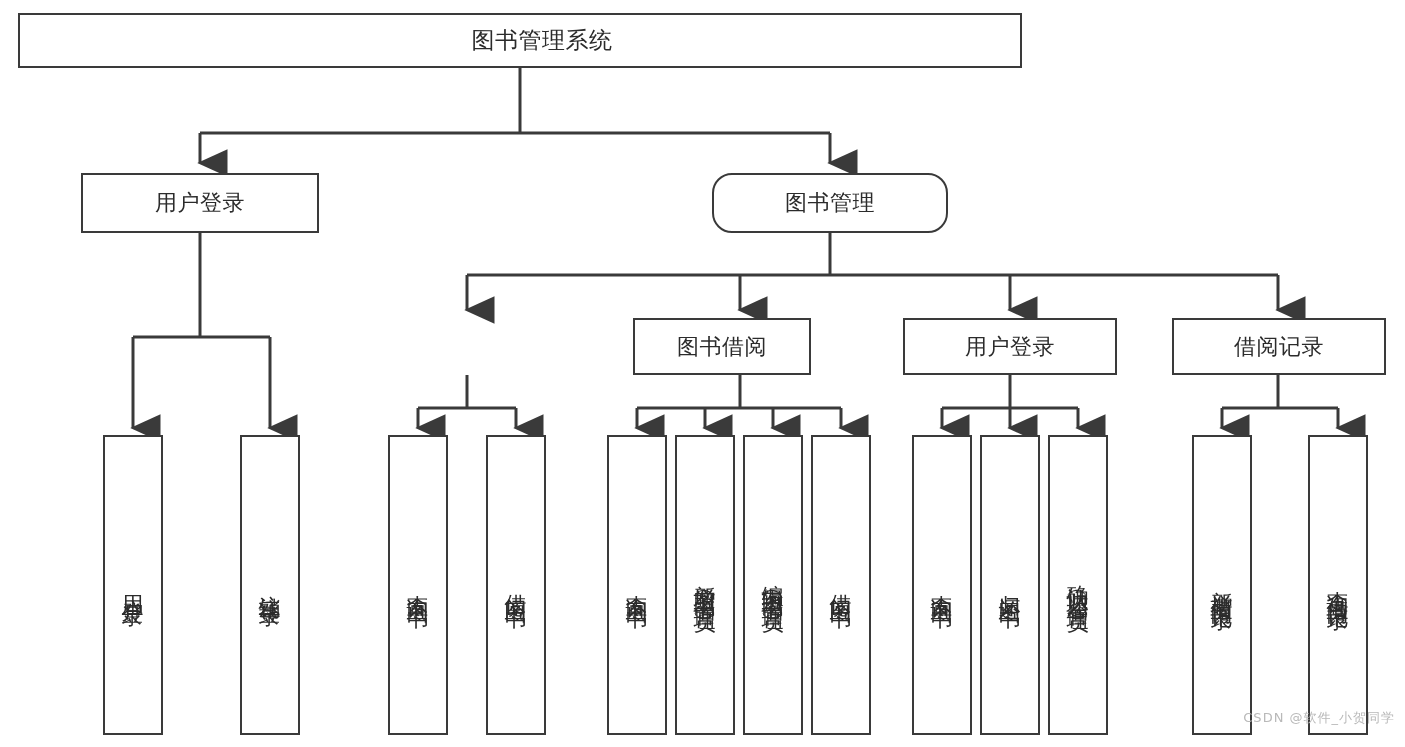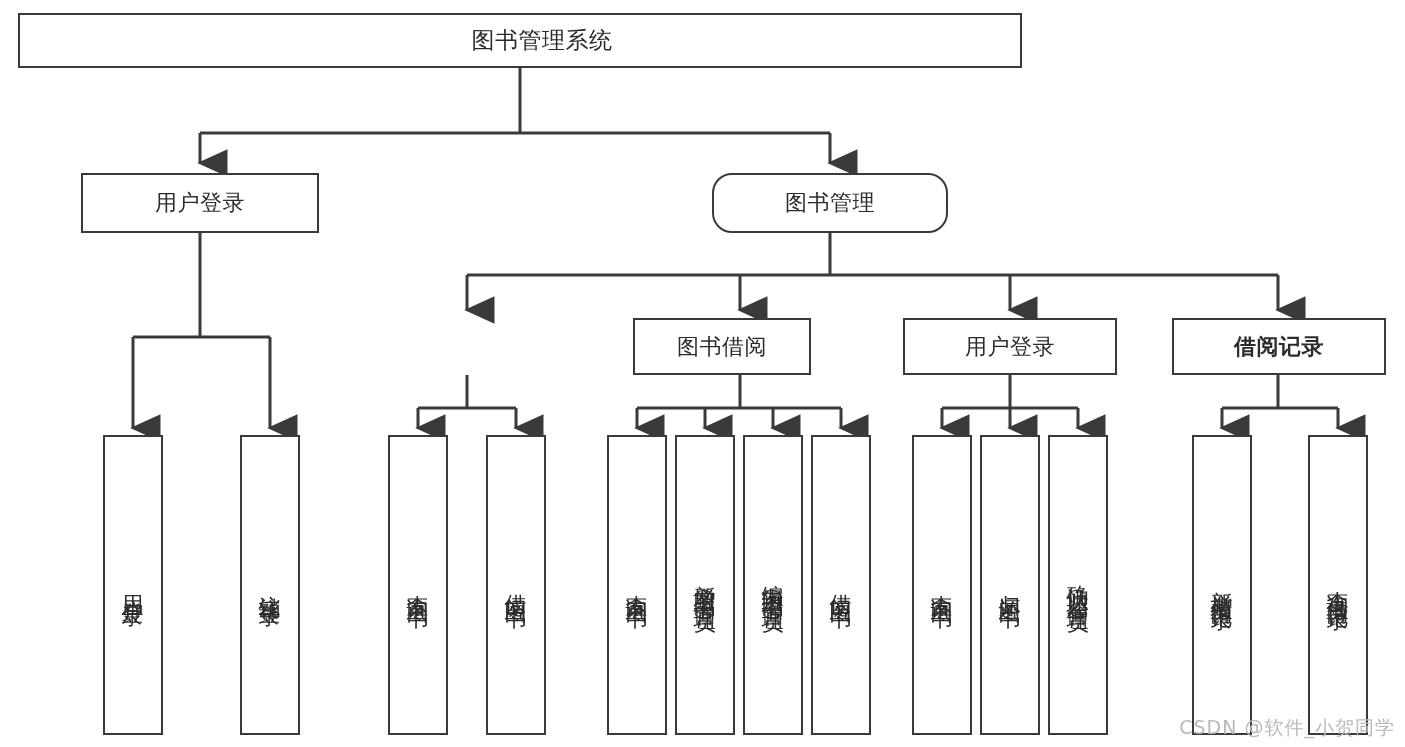--- a/index.html
+++ b/index.html
@@ -42,22 +42,22 @@
     writing-mode:vertical-rl;
     text-orientation:upright;
     font-size:22px;
     letter-spacing:4px;
     padding:6px 0;
     line-height:1.05;
   }
   .watermark{
     position:absolute;
     right:10px;
-    bottom:6px;
-    font-size:19px;
+    bottom:20px;
+    font-size:13px;
     color:#b9b9b9;
     letter-spacing:1px;
     white-space:nowrap;
     user-select:none;
   }
 </style>
 </head>
 <body>
 
 <div id="canvas">
@@ -113,21 +113,21 @@
     </g>
   </svg>
 
   <div class="node root" style="left:18px; top:13px; width:1004px; height:55px;">图书管理系统</div>
 
   <div class="node horiz" style="left:81px; top:173px; width:238px; height:60px;">用户登录</div>
   <div class="node horiz" style="left:712px; top:173px; width:236px; height:60px;border-radius:20px;">图书管理</div>
 
   <div class="node horiz" style="left:633px; top:318px; width:178px; height:57px;">图书借阅</div>
   <div class="node horiz" style="left:903px; top:318px; width:214px; height:57px;">用户登录</div>
-  <div class="node horiz" style="left:1172px; top:318px; width:214px; height:57px;font-weight:bold;">借阅记录</div>
+  <div class="node horiz" style="left:1172px; top:318px; width:214px; height:57px;">借阅记录</div>
 
   <div class="node vert" style="left:103px; top:435px; width:60px; height:300px;">用户登录</div>
   <div class="node vert" style="left:240px; top:435px; width:60px; height:300px;">注销登录</div>
 
   <div class="node vert" style="left:388px; top:435px; width:60px; height:300px;">查询图书</div>
   <div class="node vert" style="left:486px; top:435px; width:60px; height:300px;">借阅图书</div>
 
   <div class="node vert" style="left:607px; top:435px; width:60px; height:300px;">查询图书</div>
   <div class="node vert" style="left:675px; top:435px; width:60px; height:300px;">新增图书（管理员）</div>
   <div class="node vert" style="left:743px; top:435px; width:60px; height:300px;">编辑图书（管理员）</div>

